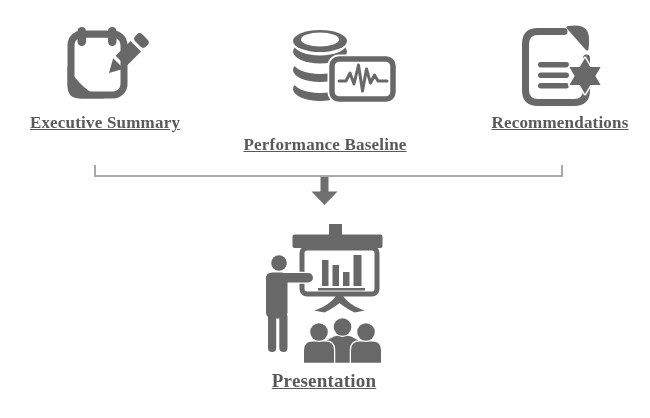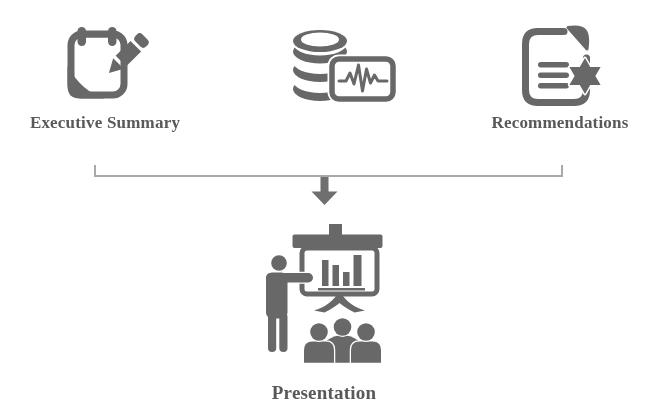--- a/index.html
+++ b/index.html
@@ -3,21 +3,21 @@
 <meta charset="utf-8">
 <style>
   html,body{margin:0;padding:0;background:#ffffff;}
   .canvas{
     position:relative;width:650px;height:418px;background:#ffffff;overflow:hidden;
     font-family:"Liberation Serif","DejaVu Serif",serif;
   }
   .icon{position:absolute;}
   .label{
     position:absolute;text-align:center;color:#595959;
-    font-size:17px;line-height:22px;font-weight:600;letter-spacing:.2px;
+    font-size:17px;line-height:22px;font-weight:600;letter-spacing:.2px;text-decoration:underline;
   }
   .label-result{font-size:19px;}
   .bracket{
     position:absolute;left:94px;top:165px;width:469px;height:12px;
     border-left:2px solid #a9a9a9;border-right:2px solid #a9a9a9;border-bottom:2px solid #a9a9a9;
     box-sizing:border-box;
   }
   .arrow{position:absolute;left:310px;top:177px;}
 </style>
 </head>
@@ -49,20 +49,21 @@
     <ellipse cx="31" cy="25.5" rx="27" ry="12" fill="#686868"></ellipse>
     <ellipse cx="31" cy="17.5" rx="27" ry="12" fill="#ffffff"></ellipse>
     <ellipse cx="31" cy="15" rx="27" ry="11" fill="#686868"></ellipse>
     <ellipse cx="31" cy="13.5" rx="19" ry="7" fill="#ffffff"></ellipse>
     <rect x="43" y="33" width="61" height="40" rx="7" fill="#ffffff" stroke="#ffffff" stroke-width="9"></rect>
     <rect x="43" y="33" width="61" height="40" rx="7" fill="#ffffff" stroke="#686868" stroke-width="5.5"></rect>
     <polyline points="50,55 57,55 61,47 65,58 69.5,39 73.5,65 77.5,43 81.5,57 85.5,49 89,55 98,55" fill="none" stroke="#686868" stroke-width="3" stroke-linecap="round" stroke-linejoin="round"></polyline>
   </svg>
   <div class="label" style="left:195px;top:112px;width:260px">
     <br>
+    <span>Performance Baseline</span>
   </div>
 
   <svg class="icon" style="left:518px;top:24px" width="86" height="84" viewBox="0 0 86 84">
     <path d="M 46,7.5 L 20,7.5 Q 7.5,7.5 7.5,20 L 7.5,66 Q 7.5,78.5 20,78.5 L 56,78.5 Q 68.5,78.5 68.5,66 L 68.5,34" fill="#ffffff" stroke="#686868" stroke-width="7" stroke-linecap="round" stroke-linejoin="round"></path>
     <path d="M 50,3.5 Q 63,1.5 67,6.5 Q 71,11.5 69,25 Z" fill="#686868" stroke="#686868" stroke-width="3" stroke-linejoin="round"></path>
     <rect x="20" y="38" width="31" height="5.5" rx="2.7" fill="#686868"></rect>
     <rect x="20" y="48.5" width="31" height="5.5" rx="2.7" fill="#686868"></rect>
     <rect x="20" y="59" width="31" height="5.5" rx="2.7" fill="#686868"></rect>
     <polygon points="67,34 72.2,43 82.6,43 77.4,52 82.6,61 72.2,61 67,70 61.8,61 51.4,61 56.6,52 51.4,43 61.8,43" fill="#686868" stroke="#ffffff" stroke-width="3" paint-order="stroke" stroke-linejoin="round"></polygon>
   </svg>
@@ -91,17 +92,17 @@
     <circle cx="24" cy="50" r="7.8" fill="#686868"></circle>
     <rect x="13" y="100" width="8.2" height="39" rx="4" fill="#686868"></rect>
     <rect x="24.3" y="100" width="8.2" height="39" rx="4" fill="#686868"></rect>
     <path d="M 71,128 Q 87.5,116 104,128 L 95,149.8 L 80,149.8 Z" fill="#686868"></path>
     <path d="M 49,149.8 L 49,137 Q 49,128.5 57.5,128.5 L 70.5,128.5 Q 79,128.5 79,137 L 79,149.8 Z" fill="#686868" stroke="#ffffff" stroke-width="2.5" paint-order="stroke"></path>
     <circle cx="64" cy="119" r="8.8" fill="#686868" stroke="#ffffff" stroke-width="2.5" paint-order="stroke"></circle>
     <path d="M 96,149.8 L 96,137 Q 96,128.5 104.5,128.5 L 117.5,128.5 Q 126,128.5 126,137 L 126,149.8 Z" fill="#686868" stroke="#ffffff" stroke-width="2.5" paint-order="stroke"></path>
     <circle cx="111" cy="119" r="8.8" fill="#686868" stroke="#ffffff" stroke-width="2.5" paint-order="stroke"></circle>
     <circle cx="87.5" cy="114" r="8.8" fill="#686868" stroke="#ffffff" stroke-width="2.5" paint-order="stroke"></circle>
   </svg>
-  <div class="label label-result" style="left:194px;top:382px;width:260px">
+  <div class="label label-result" style="left:194px;top:370px;width:260px">
     <span>Presentation</span>
   </div>
 
 </div>
 
 </body></html>

